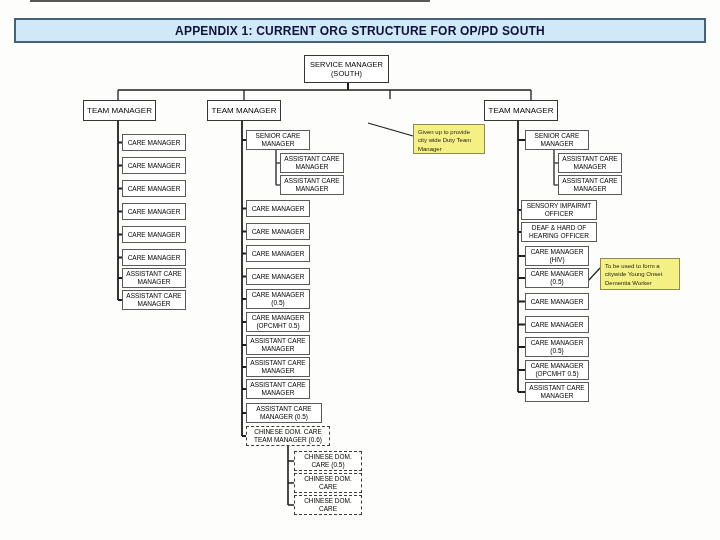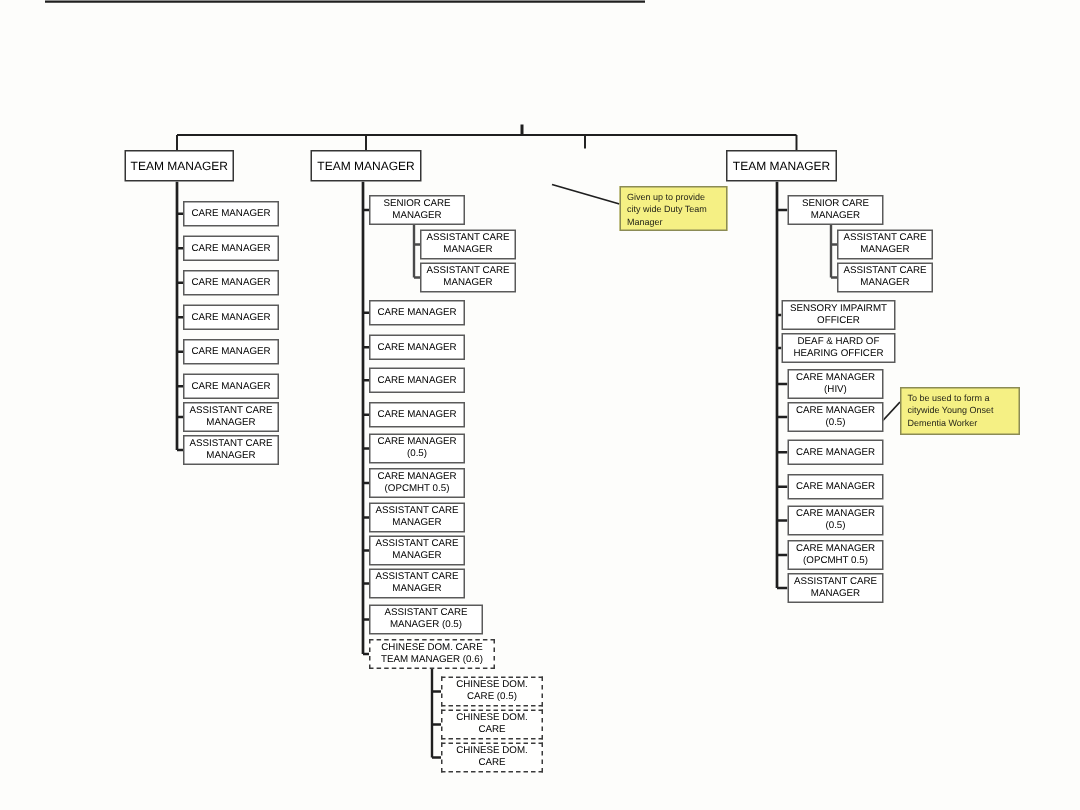--- a/index.html
+++ b/index.html
@@ -31,21 +31,23 @@
     <path d="M118,121 V300 M118,142.5 H122 M118,165.5 H122 M118,188.5 H122 M118,211.5 H122 M118,234.5 H122 M118,257.5 H122 M118,278 H122 M118,300 H122" stroke="#1f1f1f" stroke-width="1.8" fill="none"></path>
     <path d="M242,121 V436 M242,140 H246 M242,208.5 H246 M242,231.5 H246 M242,253.5 H246 M242,276.5 H246 M242,299 H246 M242,322 H246 M242,345 H246 M242,367 H246 M242,389 H246 M242,413 H246 M242,436 H246" stroke="#1f1f1f" stroke-width="1.8" fill="none"></path>
     <path d="M276,150 V185 M276,163 H280 M276,185 H280" stroke="#4a4a4a" stroke-width="1.6" fill="none"></path>
     <path d="M288,446 V505 M288,461 H294 M288,483 H294 M288,505 H294" stroke="#1f1f1f" stroke-width="1.6" fill="none"></path>
     <path d="M518,121 V392 M518,140 H525 M518,210 H521 M518,232 H521 M518,256 H525 M518,278 H525 M518,301.5 H525 M518,324.5 H525 M518,347 H525 M518,370 H525 M518,392 H525" stroke="#1f1f1f" stroke-width="1.8" fill="none"></path>
     <path d="M554,150 V185 M554,163 H558 M554,185 H558" stroke="#4a4a4a" stroke-width="1.6" fill="none"></path>
     <path d="M368,123 L413,136" stroke="#1f1f1f" stroke-width="1.2" fill="none"></path>
     <path d="M588,281 L600,268" stroke="#1f1f1f" stroke-width="1.2" fill="none"></path>
   </svg>
 
+  <div class="title" style="left:14px;top:18px;width:692px;height:25px;">APPENDIX 1: CURRENT ORG STRUCTURE FOR OP/PD SOUTH</div>
 
+  <div class="box main root" style="left:304px;top:55px;width:85px;height:28px;">SERVICE MANAGER (SOUTH)</div>
 
   <div class="box main" style="left:83px;top:100px;width:73px;height:21px;">TEAM MANAGER</div>
   <div class="box main" style="left:207px;top:100px;width:74px;height:21px;">TEAM MANAGER</div>
   <div class="box main" style="left:484px;top:100px;width:74px;height:21px;">TEAM MANAGER</div>
 
   <div class="box" style="left:122px;top:134px;width:64px;height:17px;">CARE MANAGER</div>
   <div class="box" style="left:122px;top:157px;width:64px;height:17px;">CARE MANAGER</div>
   <div class="box" style="left:122px;top:180px;width:64px;height:17px;">CARE MANAGER</div>
   <div class="box" style="left:122px;top:203px;width:64px;height:17px;">CARE MANAGER</div>
   <div class="box" style="left:122px;top:226px;width:64px;height:17px;">CARE MANAGER</div>

